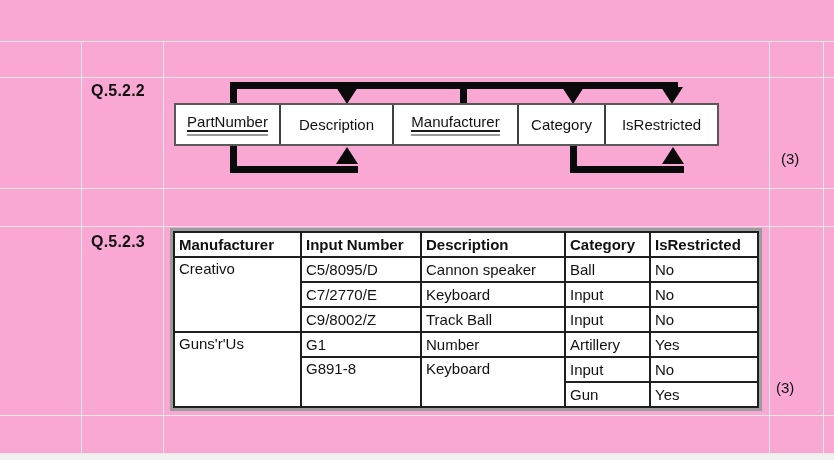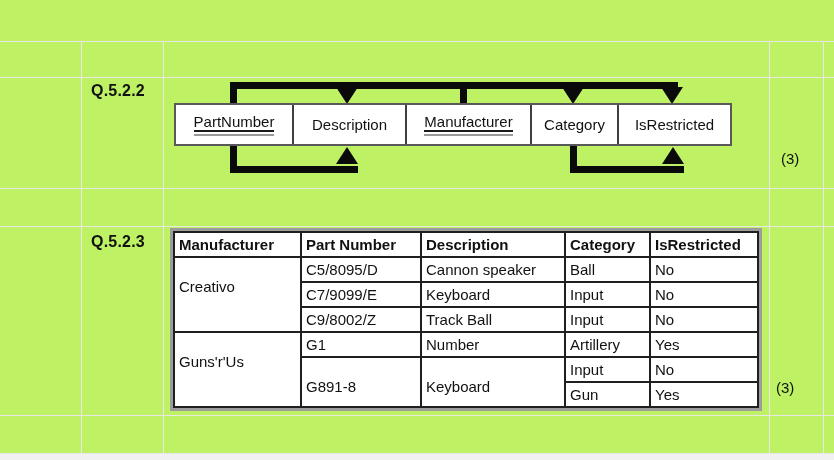--- a/index.html
+++ b/index.html
@@ -1,18 +1,18 @@
 <!DOCTYPE html>
 <html><head>
 <meta charset="utf-8">
 <style>
   html,body{margin:0;padding:0;background:#fff;}
   #canvas{
     position:relative;width:834px;height:460px;overflow:hidden;
-    background:#bef264;
+    background:#f9a8d4;
     font-family:"Liberation Sans","DejaVu Sans",sans-serif;
     color:#1a1a1a;
   }
   
   .hline{position:absolute;left:0;width:834px;height:1px;background:#e8e8e8;}
   .vline{position:absolute;width:1px;top:41px;height:413px;background:#e8e8e8;}
   .bottom-band{position:absolute;left:0;top:454px;width:834px;height:6px;background:#f1f1f1;}
 
   .qlabel{position:absolute;font-weight:bold;font-size:16px;color:#111;letter-spacing:0.2px;}
   .marks{position:absolute;font-size:15px;color:#111;}
@@ -53,21 +53,21 @@
   }
   table.parts{
     border-collapse:collapse;table-layout:fixed;width:584px;
     font-size:15px;color:#111;
   }
   table.parts th,table.parts td{
     border:2px solid #1f1f1f;padding:1px 4px;height:21px;
     overflow:hidden;white-space:nowrap;vertical-align:middle;
   }
   table.parts th{font-weight:bold;text-align:left;}
-  table.parts td.vtop{vertical-align:top;padding-top:20px;border-radius:6px;}
+  table.parts td.vtop{vertical-align:top;padding-top:2px;border-radius:6px;}
 </style>
 </head>
 <body>
 
 <div id="canvas">
 
   <div class="hline" style="top:41px"></div>
   <div class="hline" style="top:77px"></div>
   <div class="hline" style="top:188px"></div>
   <div class="hline" style="top:226px"></div>
@@ -90,21 +90,21 @@
   <div class="tri-down" style="left:661px;top:87px"></div>
 
   <div class="abar" style="left:230px;top:146px;width:7px;height:27px"></div>
   <div class="abar" style="left:230px;top:166px;width:128px;height:7px"></div>
   <div class="tri-up" style="left:336px;top:147px"></div>
   <div class="abar" style="left:570px;top:146px;width:7px;height:27px"></div>
   <div class="abar" style="left:570px;top:166px;width:114px;height:7px"></div>
   <div class="tri-up" style="left:662px;top:147px"></div>
 
   <div class="fd-row">
-    <div class="fd-cell" style="width:116px">
+    <div class="fd-cell" style="width:103px">
       <span class="fd-key">PartNumber</span>
     </div>
     <div class="fd-cell" style="width:113px">
       <span>Description</span>
     </div>
     <div class="fd-cell" style="width:125px">
       <span class="fd-key">Manufacturer</span>
     </div>
     <div class="fd-cell" style="width:87px">
       <span>Category</span>
@@ -122,34 +122,34 @@
       <colgroup>
         <col style="width:127px">
           <col style="width:120px">
           <col style="width:144px">
           <col style="width:85px">
           <col style="width:108px">
       </colgroup>
       <tbody>
           <tr>
         <th>Manufacturer</th>
-        <th>Part Number</th>
+        <th>Input Number</th>
         <th>Description</th>
         <th>Category</th>
         <th>IsRestricted</th>
       </tr>
       <tr>
         <td class="vtop" rowspan="3">Creativo</td>
         <td>C5/8095/D</td>
         <td>Cannon speaker</td>
         <td>Ball</td>
         <td>No</td>
       </tr>
       <tr>
-        <td>C7/9099/E</td>
+        <td>C7/2770/E</td>
         <td>Keyboard</td>
         <td>Input</td>
         <td>No</td>
       </tr>
       <tr>
         <td>C9/8002/Z</td>
         <td>Track Ball</td>
         <td>Input</td>
         <td>No</td>
       </tr>

